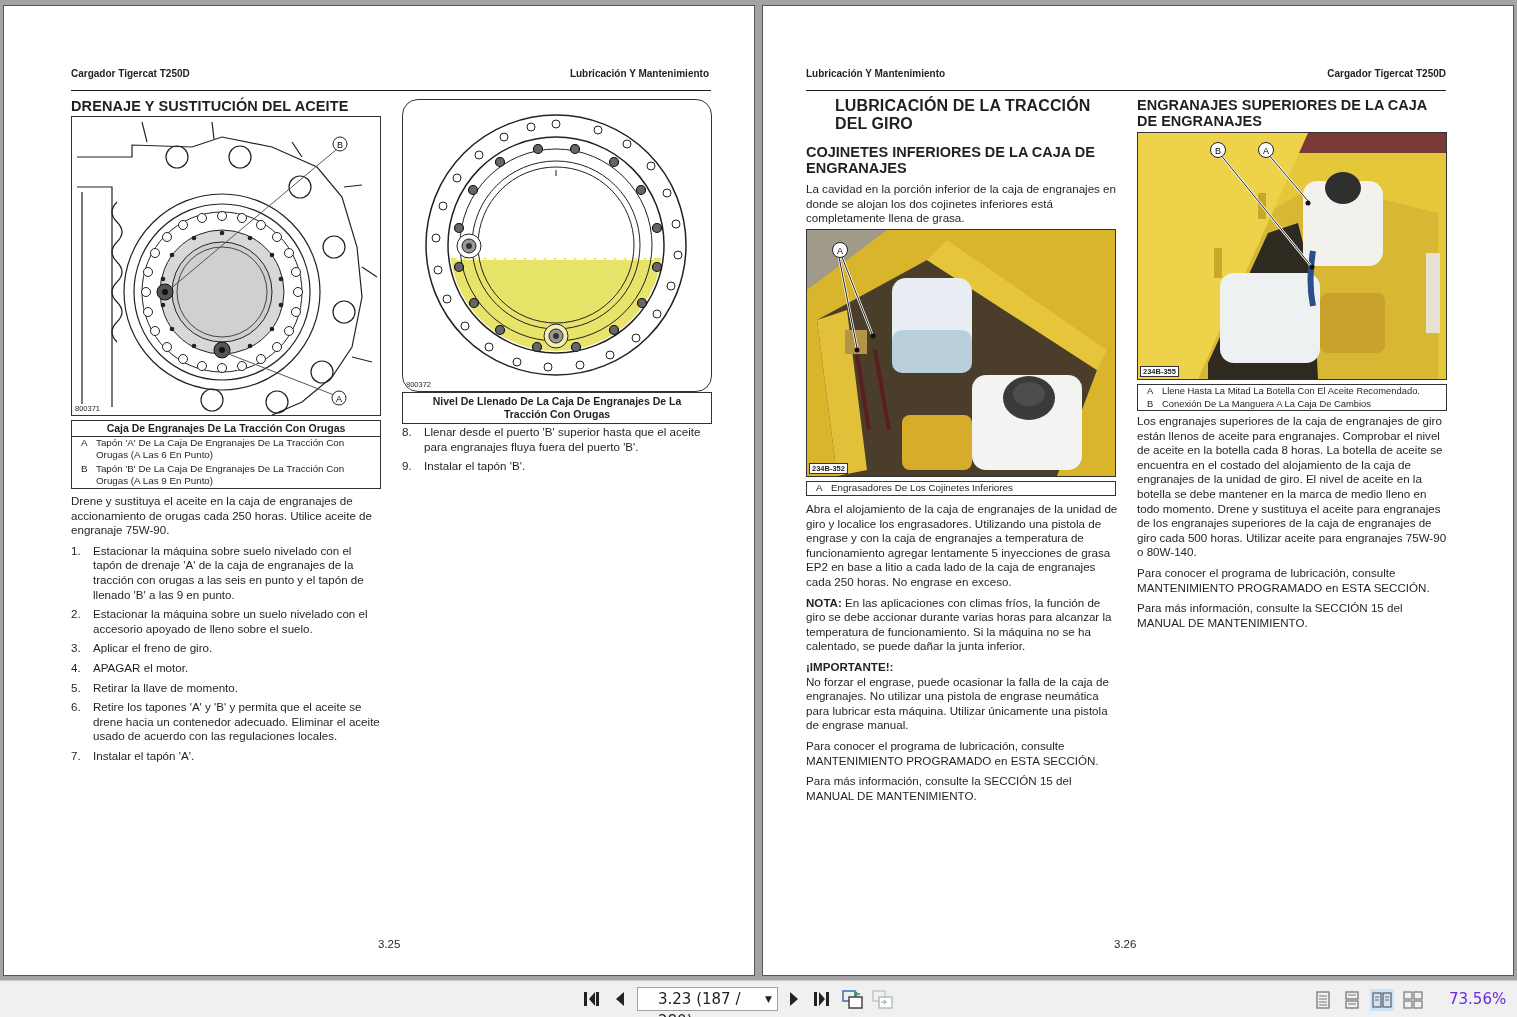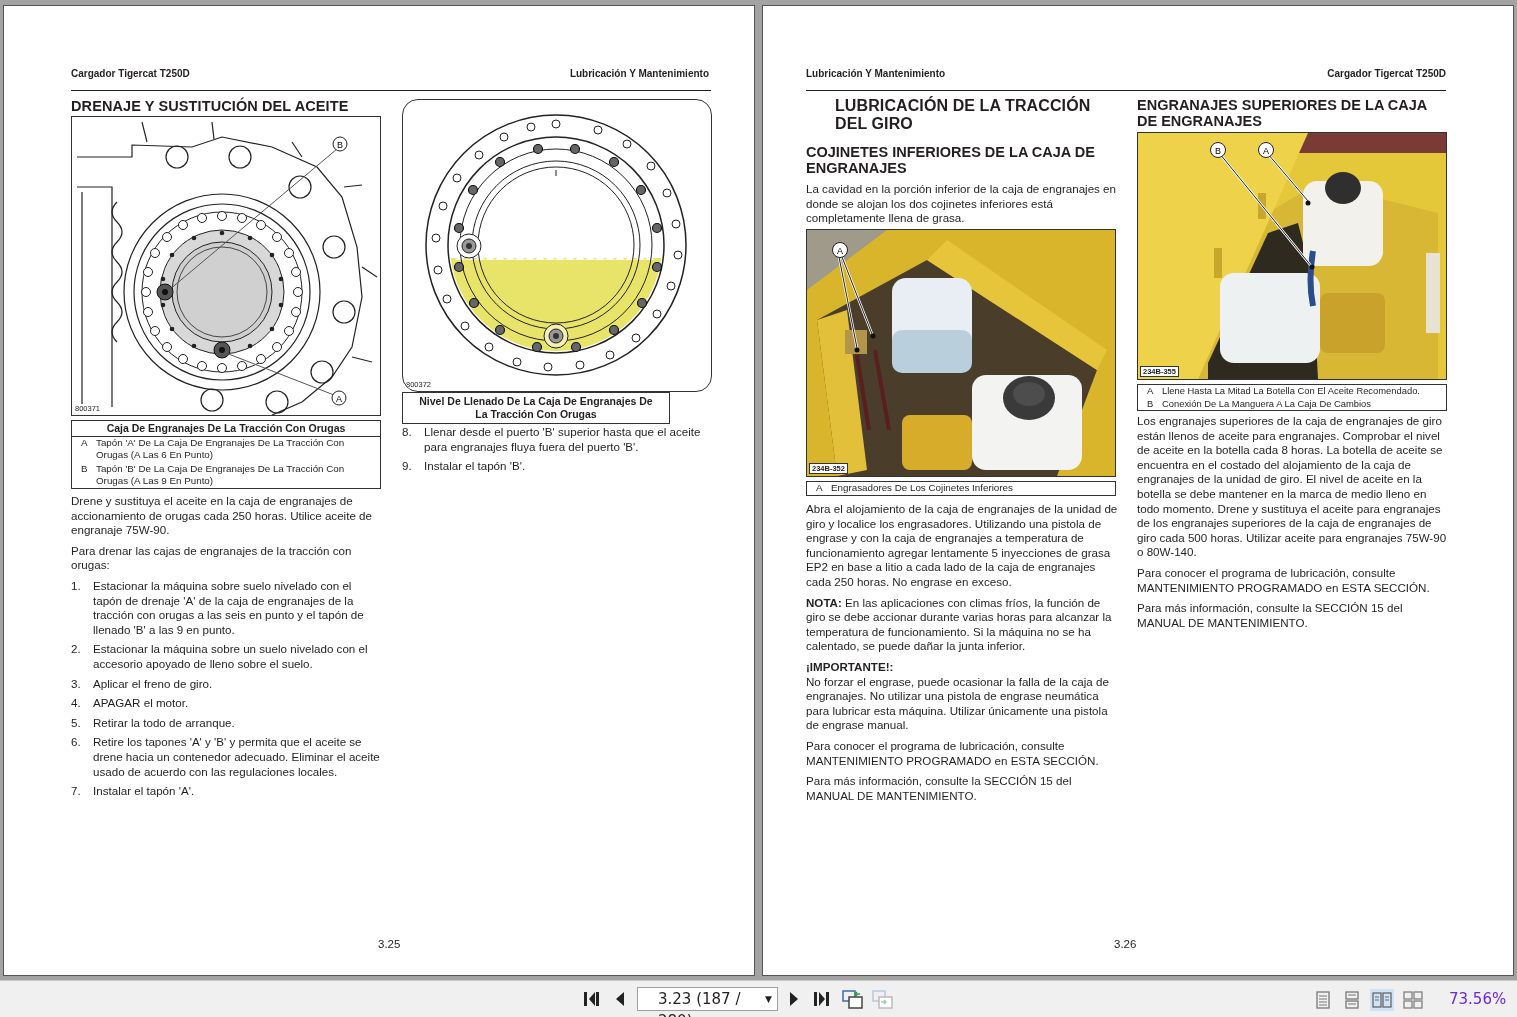--- a/index.html
+++ b/index.html
@@ -217,47 +217,46 @@
         <circle cx="66" cy="146" r="3" fill="#333"></circle>
       </g>
       <g>
         <circle cx="153" cy="236" r="12" fill="#f5f0b0" stroke="#222"></circle>
         <circle cx="153" cy="236" r="7" fill="#999" stroke="#222"></circle>
         <circle cx="153" cy="236" r="3" fill="#333"></circle>
       </g>
     </svg>
     <div class="figid">800372</div>
   </div>
-  <div class="legend" style="left:398px;top:386px;width:268px;">
+  <div class="legend" style="left:398px;top:386px;width:310px;">
     <div class="ltitle" style="border-bottom:none;padding:2px 12px;line-height:13px;">Nivel De Llenado De La Caja De Engranajes De La Tracción Con Orugas</div>
   </div>
 
   <div class="body" style="left:67px;top:488px;width:312px;">
     <p>Drene y sustituya el aceite en la caja de engranajes de accionamiento de orugas cada 250 horas. Utilice aceite de engranaje 75W-90.</p>
-    <p>Para drenar las cajas de engranajes de la tracción con orugas:</p>
     <ol class="olist">
       <li>
           <span class="num">1.</span>
           <span class="txt">Estacionar la máquina sobre suelo nivelado con el tapón de drenaje 'A' de la caja de engranajes de la tracción con orugas a las seis en punto y el tapón de llenado 'B' a las 9 en punto.</span>
         </li>
       <li>
           <span class="num">2.</span>
           <span class="txt">Estacionar la máquina sobre un suelo nivelado con el accesorio apoyado de lleno sobre el suelo.</span>
         </li>
       <li>
           <span class="num">3.</span>
           <span class="txt">Aplicar el freno de giro.</span>
         </li>
       <li>
           <span class="num">4.</span>
           <span class="txt">APAGAR el motor.</span>
         </li>
       <li>
           <span class="num">5.</span>
-          <span class="txt">Retirar la todo de arranque.</span>
+          <span class="txt">Retirar la llave de momento.</span>
         </li>
       <li>
           <span class="num">6.</span>
           <span class="txt">Retire los tapones 'A' y 'B' y permita que el aceite se drene hacia un contenedor adecuado. Eliminar el aceite usado de acuerdo con las regulaciones locales.</span>
         </li>
       <li>
           <span class="num">7.</span>
           <span class="txt">Instalar el tapón 'A'.</span>
         </li>
     </ol>

